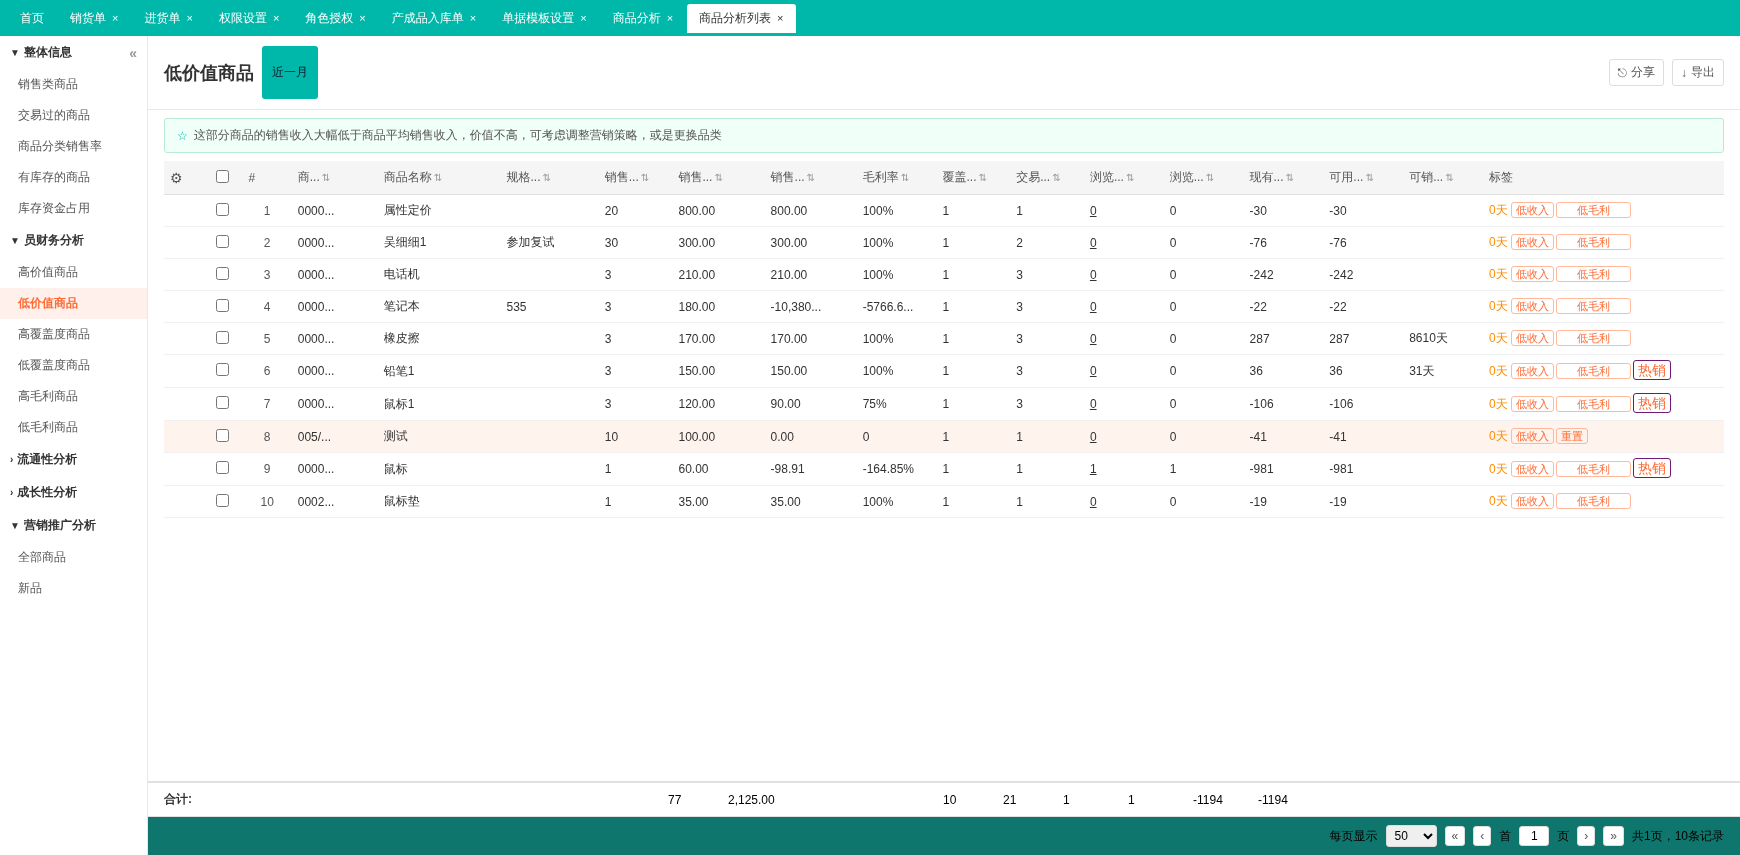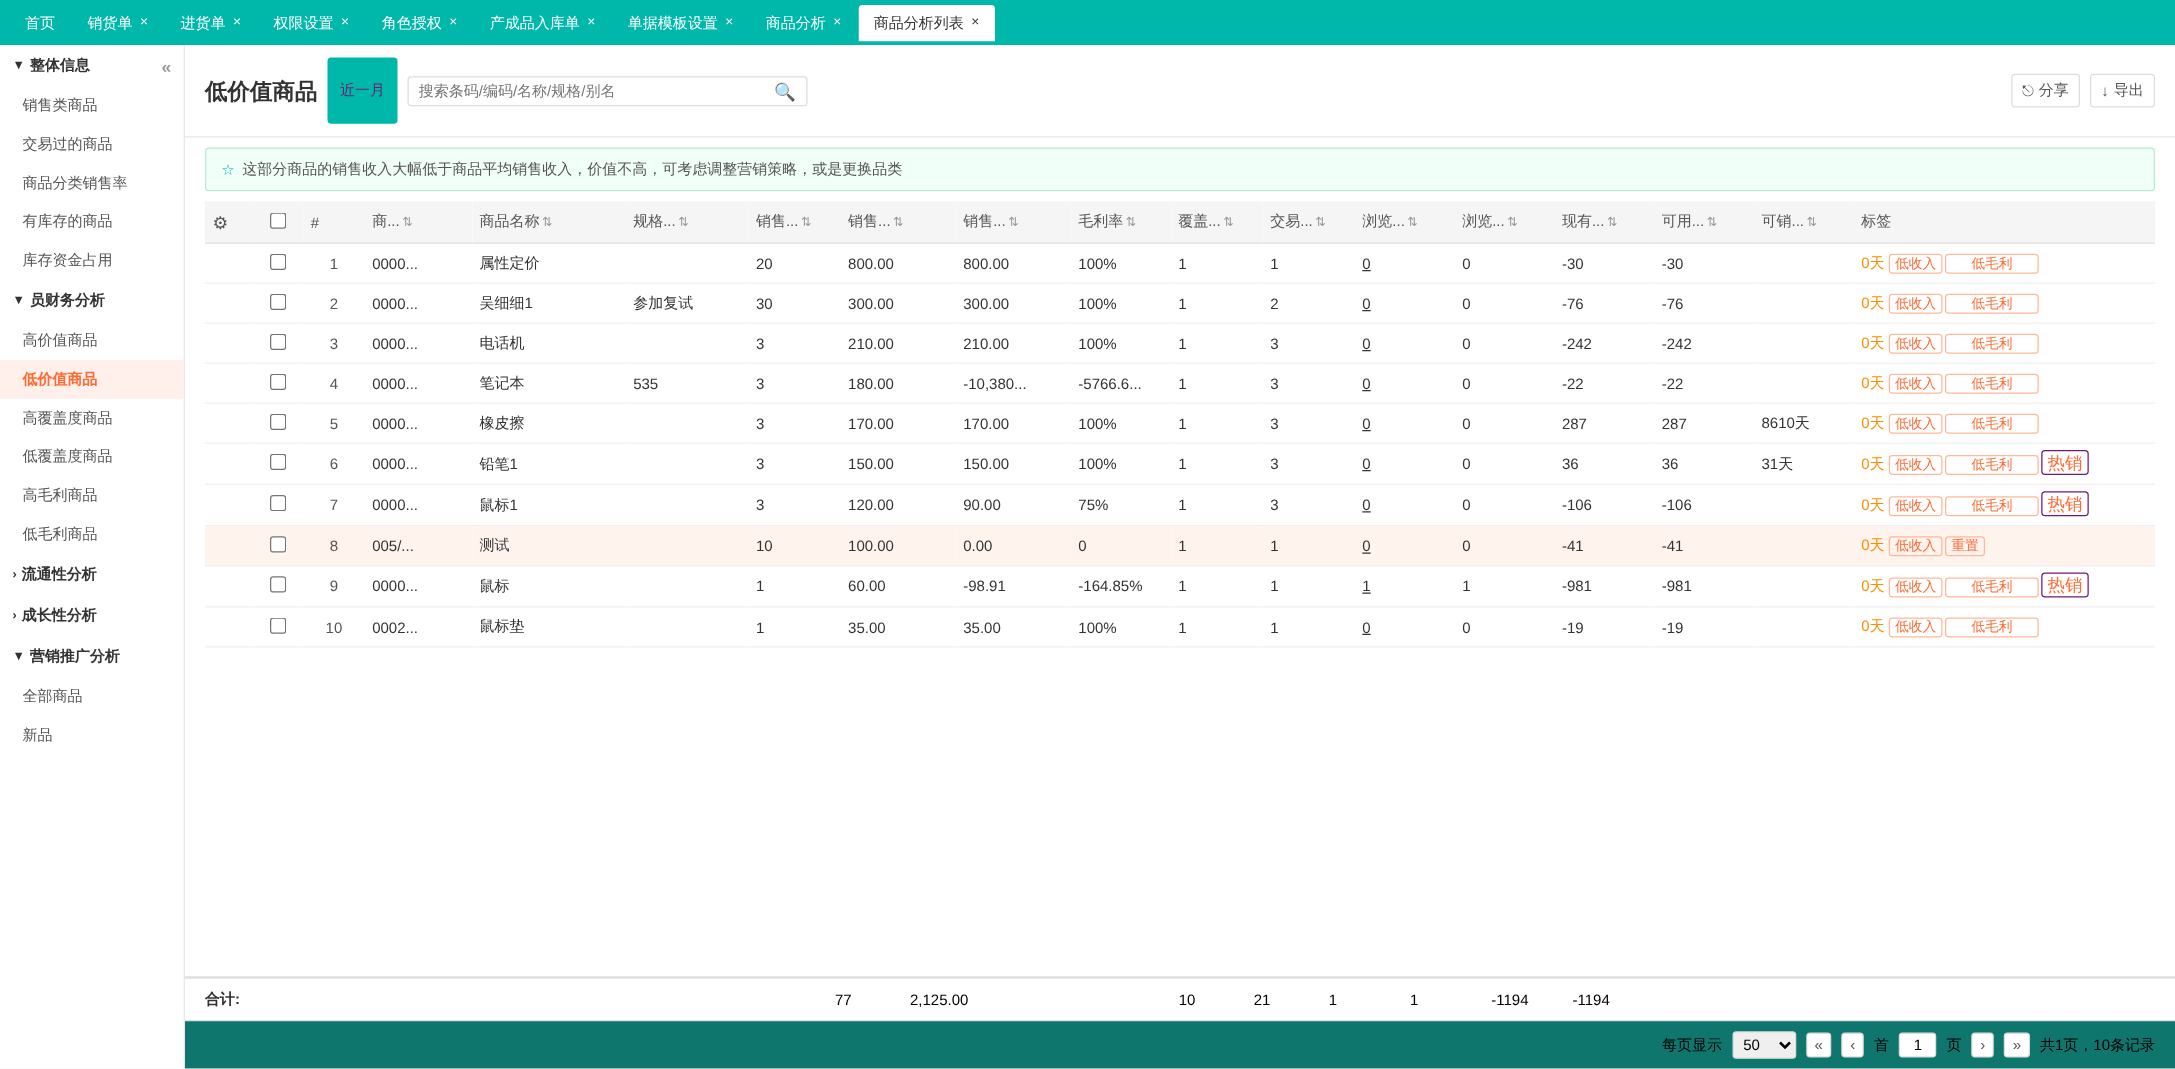--- a/index.html
+++ b/index.html
@@ -83,21 +83,21 @@
       border-bottom: 1px solid #e8e8e8;
       gap: 8px;
     }
     .page-title {
       font-size: 18px;
       font-weight: bold;
       color: #333;
     }
     .tag-btn {
       background: #00b8a9;
-      color: #701a75;
+      color: #0f172a;
       border: none;
       border-radius: 3px;
       padding: 18px 10px;
       cursor: pointer;
       font-size: 12px;
     }
     .search-box {
       display: flex;
       align-items: center;
       border: 1px solid #ddd;
@@ -328,24 +328,20 @@
     </div>
     <div class="sidebar-item">全部商品</div>
     <div class="sidebar-item">新品</div>
   </div>
 
   <div class="content-area">
 
     <div class="page-header">
       <span class="page-title">低价值商品</span>
       <button class="tag-btn">近一月</button>
-      <div class="search-box">
-        <input type="text" placeholder="搜索条码/编码/名称/规格/别名" style="">
-        <span class="search-icon">🔍</span>
-      </div>
       <div class="header-actions">
         <button class="action-btn">
           <span>⎋</span>
           <span>分享</span>
         </button>
         <button class="action-btn">
           <span>↓</span>
           <span>导出</span>
         </button>
       </div>

